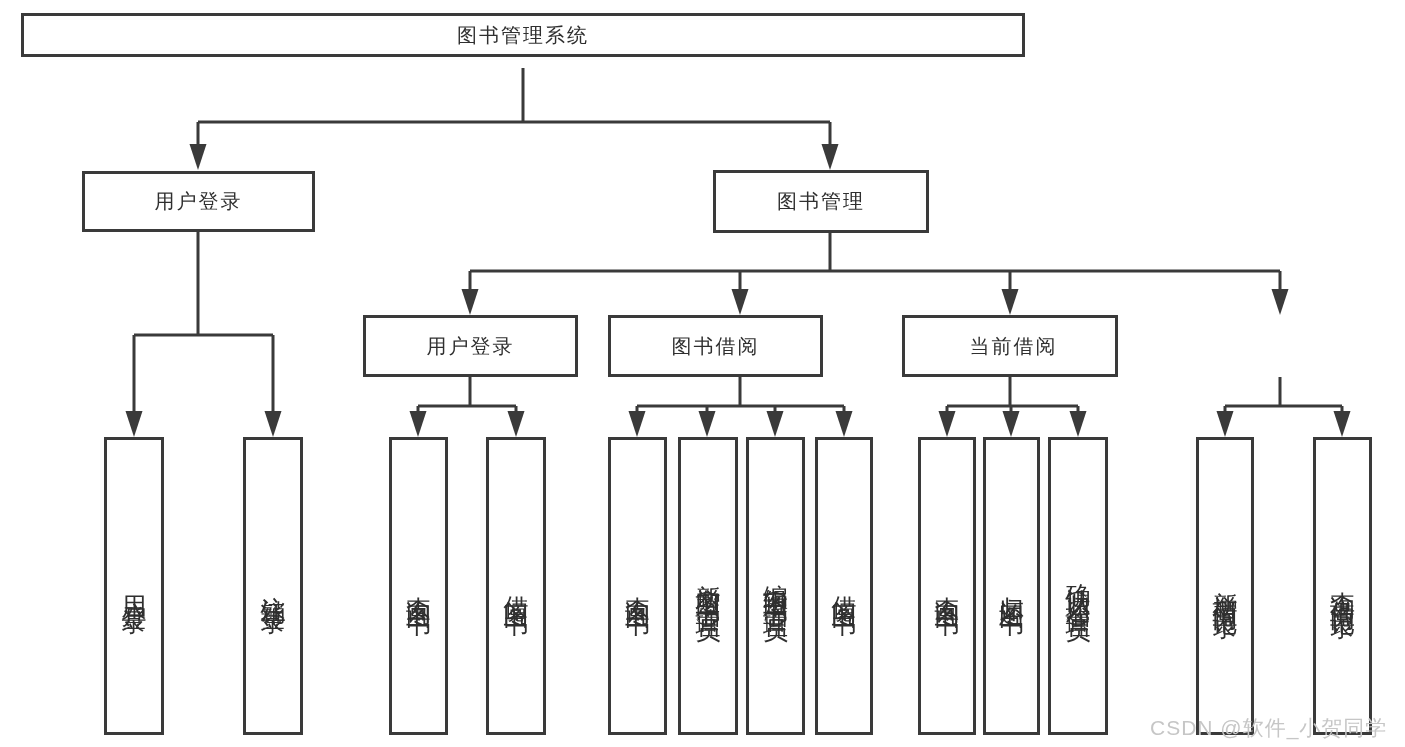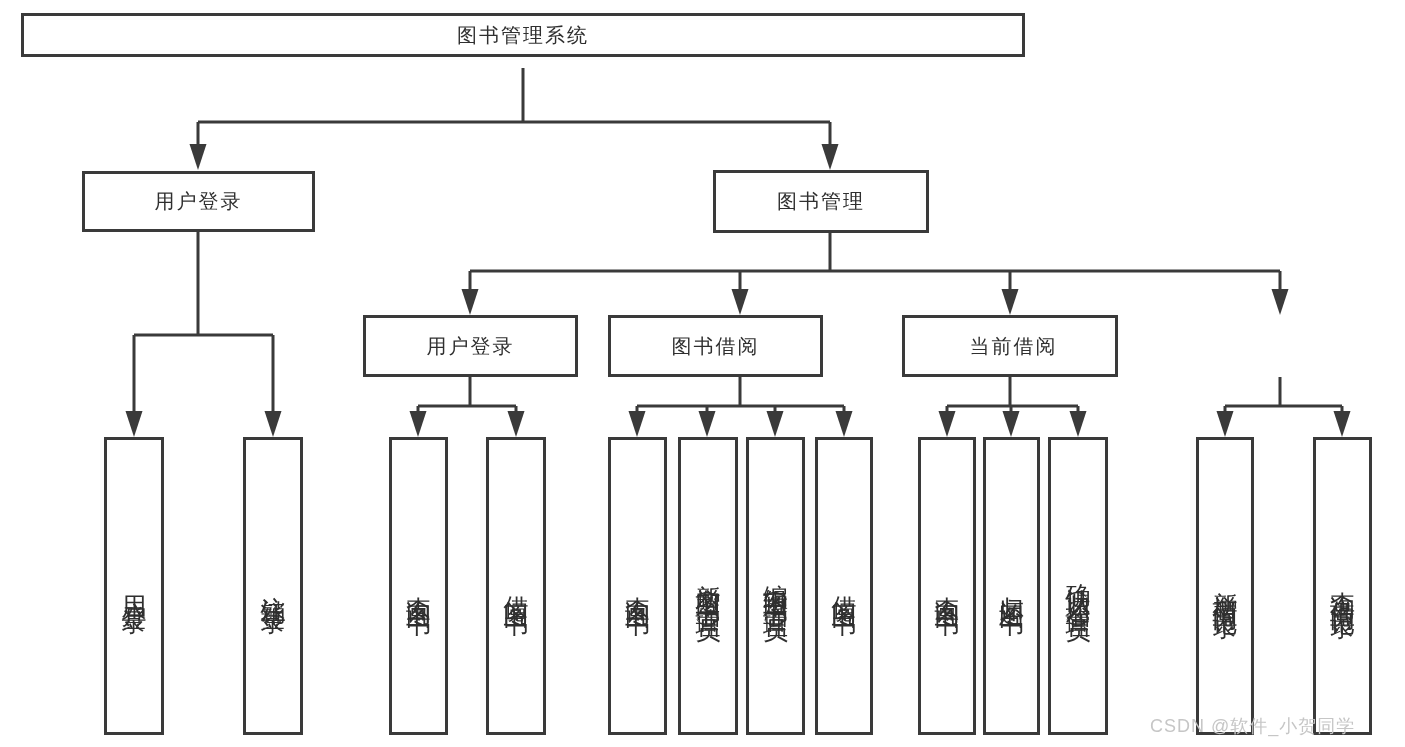--- a/index.html
+++ b/index.html
@@ -36,21 +36,21 @@
     text-orientation: mixed;
     font-size: 25px;
     letter-spacing: 5px;
     line-height: 1;
     white-space: nowrap;
   }
   .watermark {
     position: absolute;
     left: 1150px;
     top: 714px;
-    font-size: 18px;
+    font-size: 21px;
     letter-spacing: 1px;
     color: #c6c6c6;
     white-space: nowrap;
   }
 </style>
 </head>
 <body>
 
 <div class="canvas">
 

